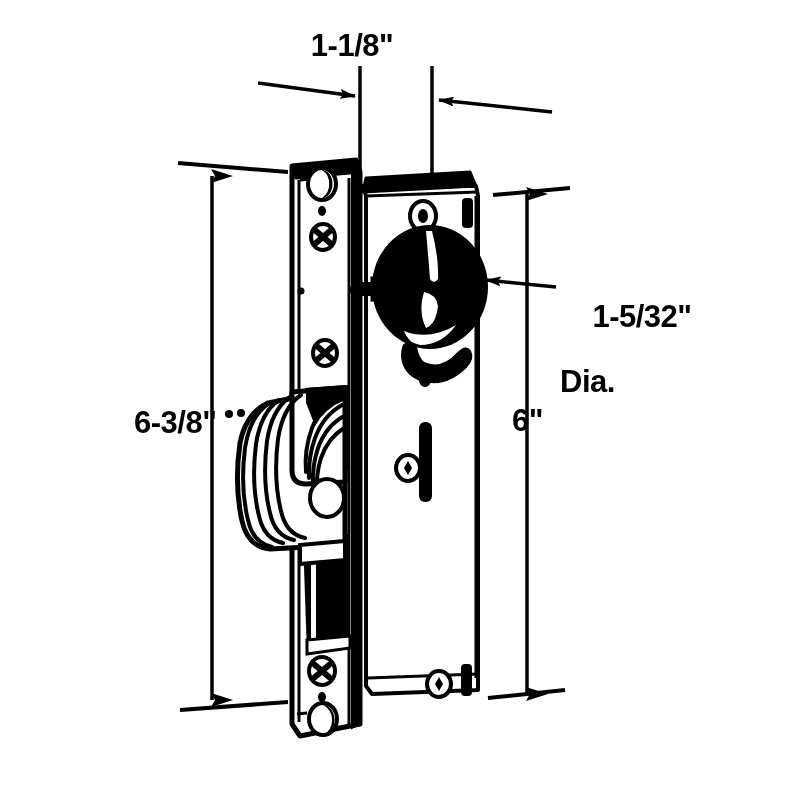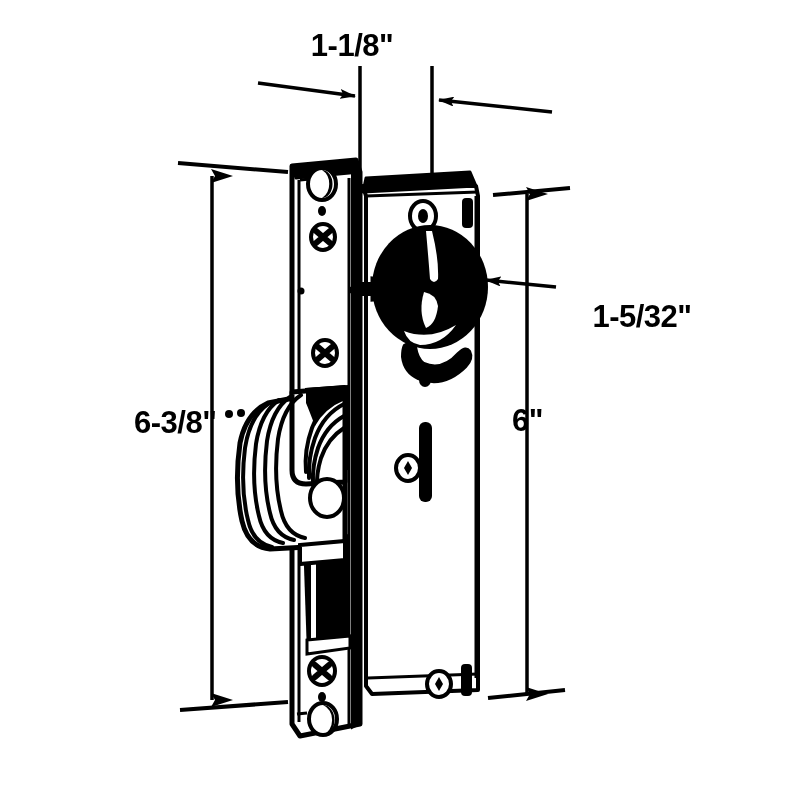--- a/index.html
+++ b/index.html
@@ -213,15 +213,16 @@
   </svg>
 
   <div class="dim-label" id="label-width">1-1/8"</div>
 
   <div class="dim-label" id="label-height-left">6-3/8"</div>
 
   <div class="dim-label" id="label-height-right">6"</div>
 
   <div class="dim-label" id="label-dia">
     <span>1-5/32"</span>
+    <span class="dia-line2">Dia.</span>
   </div>
 
 </div>
 
 </body></html>

